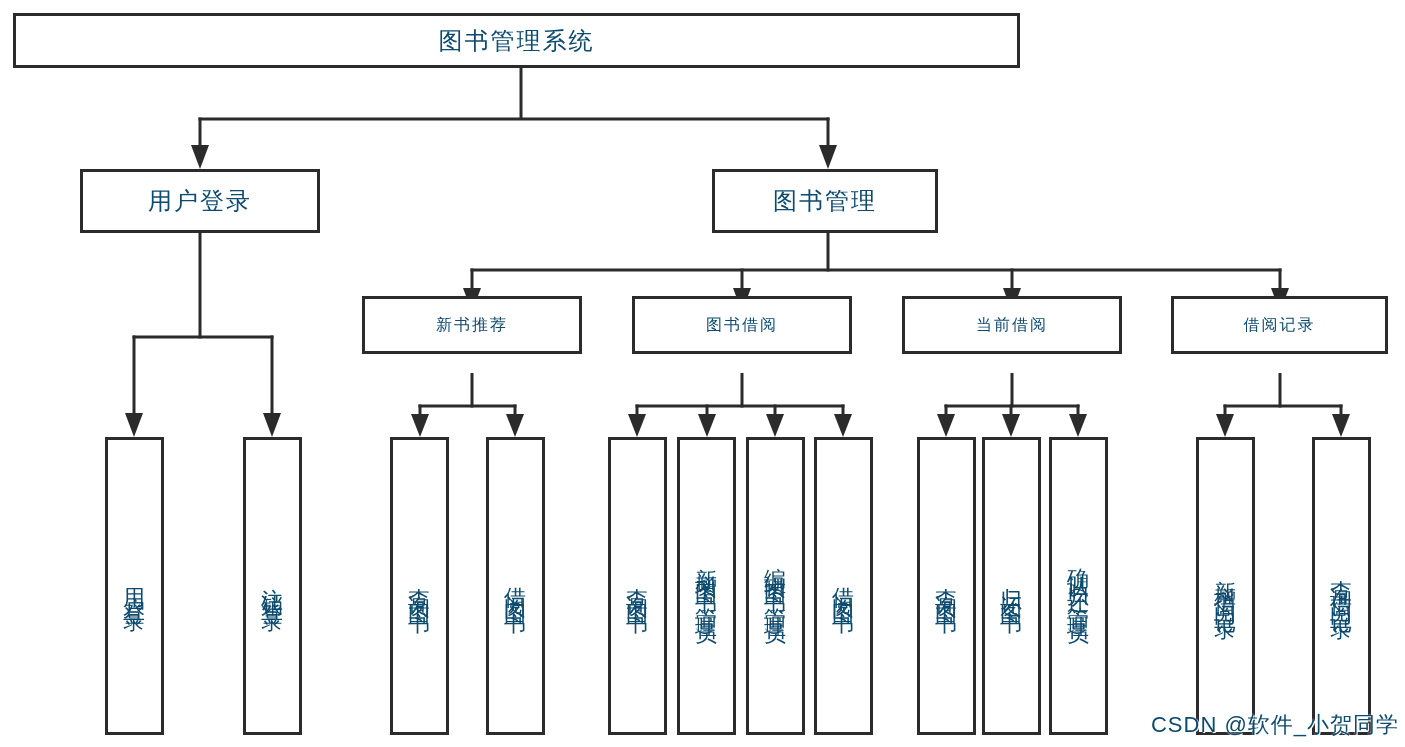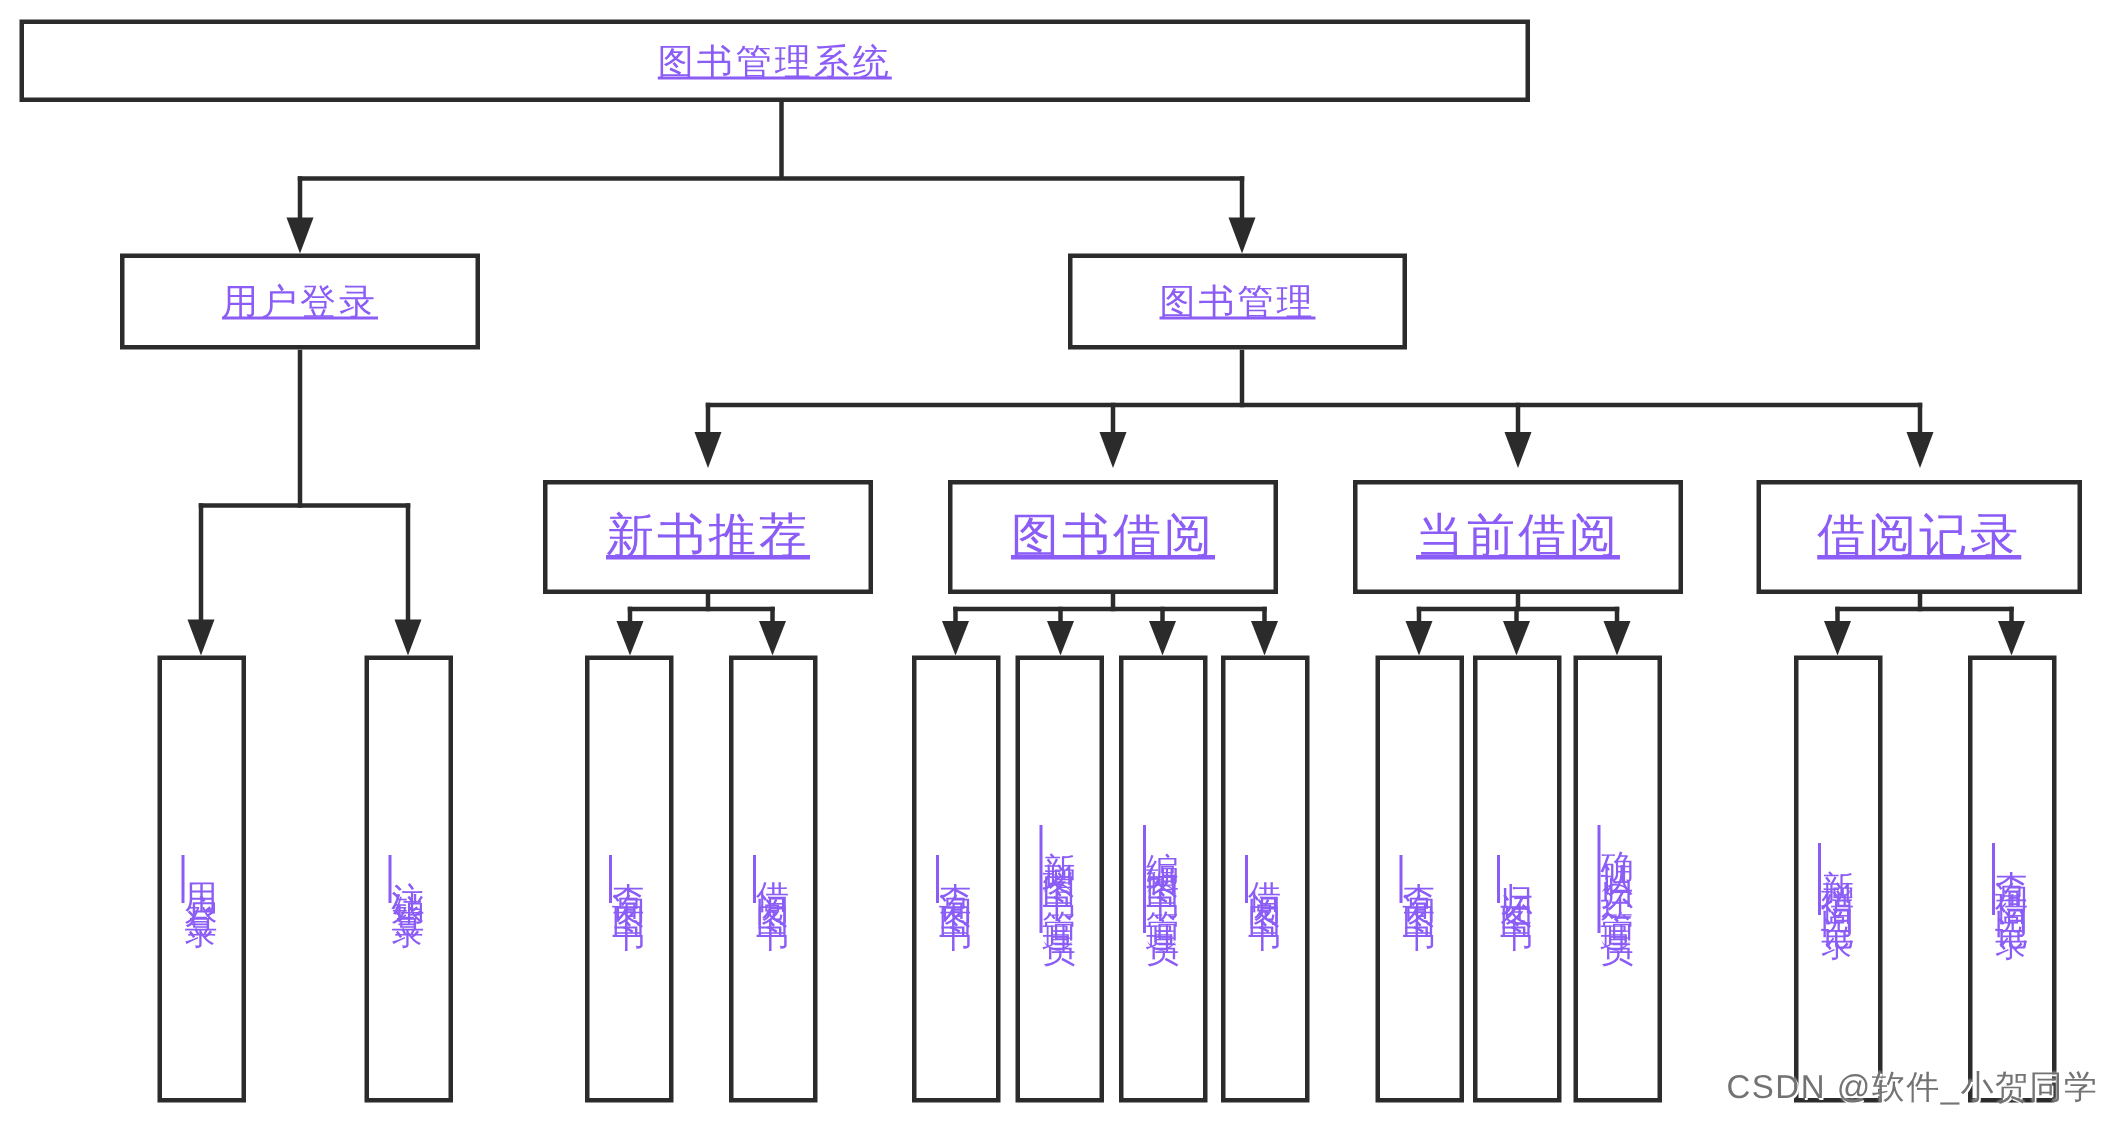--- a/index.html
+++ b/index.html
@@ -19,55 +19,54 @@
     position: absolute;
     left: 0;
     top: 0;
     pointer-events: none;
   }
   .box {
     position: absolute;
     box-sizing: border-box;
     background: #ffffff;
     border: 3px solid #2b2b2b;
-    color: #8b5cf6;
+    color: #0c4a6e;
     display: flex;
     align-items: center;
     justify-content: center;
     text-align: right;
     letter-spacing: 2px;
-    text-decoration: underline;
   }
   .lvl1 {
     left: 13px; top: 13px; width: 1007px; height: 55px;
     font-size: 24px;
     border-width: 3px;
   }
   .lvl2 {
     top: 169px; height: 64px;
     font-size: 24px;
   }
   .lvl3 {
-    top: 320px; height: 76px;
-    font-size: 32px;
+    top: 296px; height: 58px;
+    font-size: 16px;
   }
   .leaf {
     top: 437px; height: 298px; width: 59px;
     writing-mode: vertical-rl;
     text-orientation: mixed;
     font-size: 22px;
     letter-spacing: 8px;
     line-height: 59px;
   }
   .watermark {
     position: absolute;
     right: 6px;
     bottom: 7px;
     font-size: 22px;
-    color: #737373;
+    color: #0c4a6e;
     text-shadow: 0 0 2px #ffffff, 1px 1px 0 #ffffff;
     letter-spacing: 1px;
     z-index: 5;
     white-space: nowrap;
   }
 </style>
 </head>
 <body>
 
 <div class="stage">

